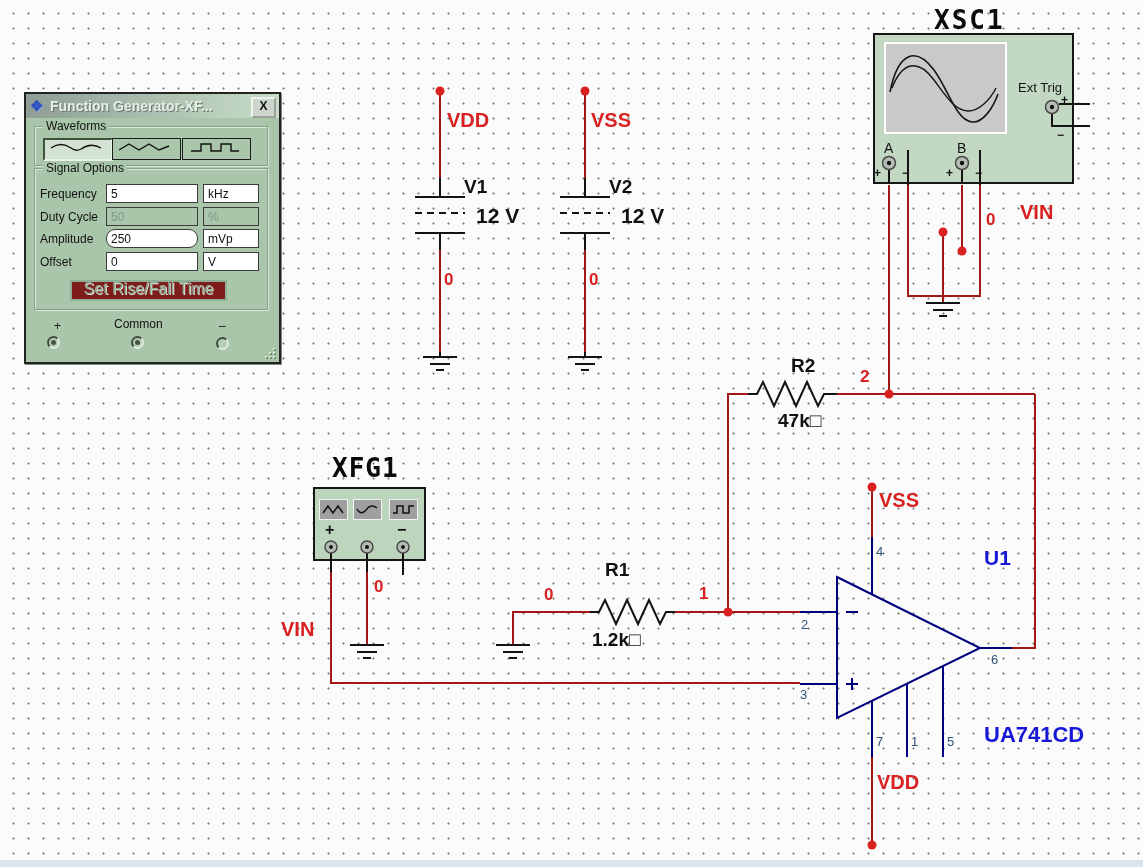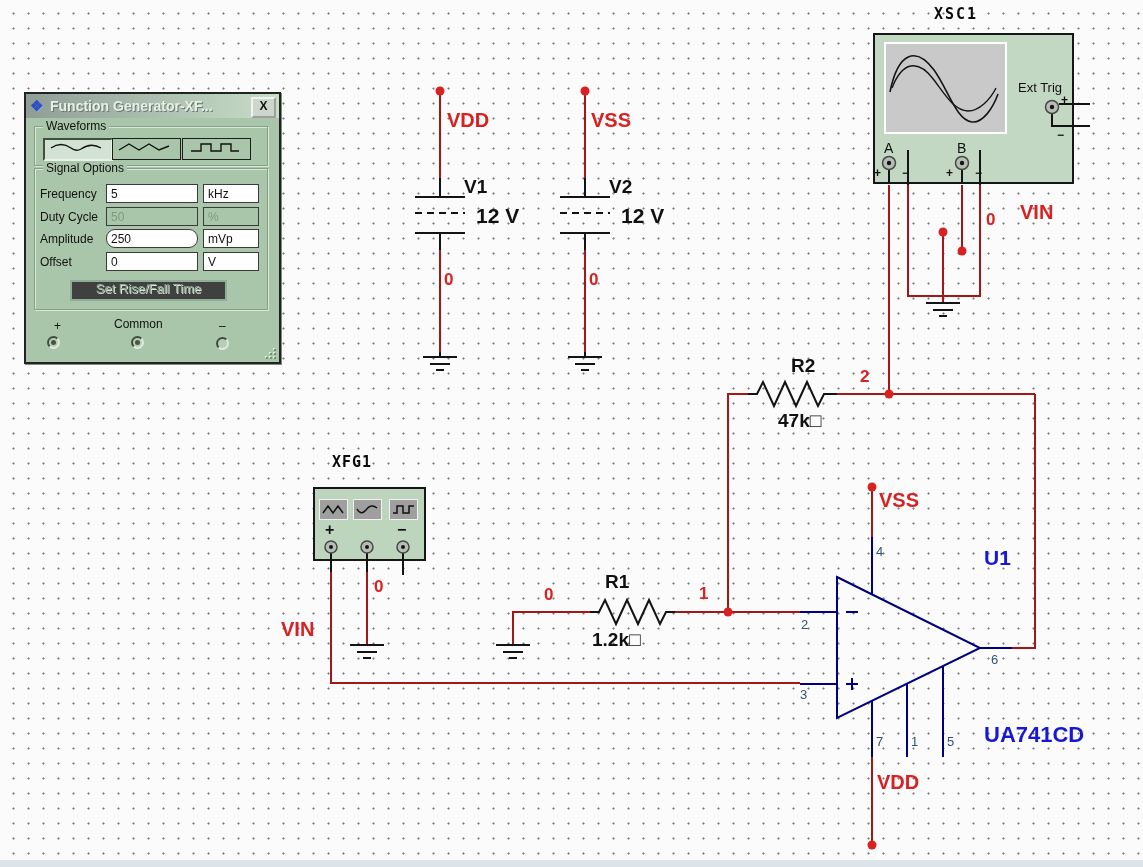--- a/index.html
+++ b/index.html
@@ -18,21 +18,21 @@
   .nv{stroke:#00007f;stroke-width:2;fill:none;}
   .dot{fill:#d92121;stroke:none;}
   .term{fill:#b5bdb5;stroke:#474747;stroke-width:1.5;}
   .termdot{fill:#141414;stroke:none;}
   
   .netbig{color:#d92121;font-weight:bold;font-size:20px;line-height:1;}
   .netnum{color:#d92121;font-weight:bold;font-size:17px;line-height:1;}
   .comp{color:#111;font-weight:bold;font-size:19px;line-height:1;}
   .pinnum{color:#2f5377;font-size:13px;line-height:1;}
   .bluelab{color:#1717d8;font-weight:bold;font-size:21px;line-height:1;}
-  .mono{font-family:"DejaVu Sans Mono",monospace;font-weight:bold;font-size:15px;color:#0a0a0a;line-height:1;}
+  .mono{font-family:"DejaVu Sans Mono",monospace;font-weight:bold;font-size:26px;color:#0a0a0a;line-height:1;}
   .facetxt{color:#111;font-size:13px;line-height:1;}
   .tiny{color:#111;font-size:12px;font-weight:bold;line-height:1;}
   
   .instbox{background:#c3d8c3;border:2px solid #161616;}
   .scope-screen{background:#c9c9c9;border:2px solid #fff;}
   .wavebtn-ic{position:absolute;top:10px;width:27px;height:19px;background:#9f9f9f;border:1px solid #f2f2f2;}
   
   #fg-dialog{left:24px;top:92px;width:253px;height:268px;background:#aac6aa;border:2px solid #222;box-shadow:1px 1px 0 #7d8d7d;}
   #fg-title{left:0;top:0;right:0;height:24px;background:linear-gradient(90deg,#8e9e96,#c8dec8);
      color:#e7efe7;font-weight:bold;font-size:14px;line-height:24px;text-shadow:1px 1px 0 #69796f;
@@ -41,21 +41,21 @@
   #fg-close{right:3px;top:3px;width:21px;height:17px;background:#ccd6cc;border:2px outset #eef4ee;
      font-size:12px;font-weight:bold;color:#111;text-align:center;line-height:14px;cursor:default;}
   .grp{border:1px solid #86a086;box-shadow:1px 1px 0 #d9e7d9,inset 1px 1px 0 #d9e7d9;}
   .grplab{position:absolute;top:-7px;left:8px;background:#aac6aa;padding:0 3px;font-size:12px;color:#111;line-height:12px;}
   .fglabel{font-size:12px;color:#111;line-height:14px;}
   .fgfield{background:#fff;border:1px solid #3a3a3a;font-size:12px;color:#111;padding:2px 0 0 4px;box-sizing:border-box;}
   .fgfield.dis{background:#aac6aa;color:#7d9b85;}
   .wbtn{position:absolute;top:44px;width:67px;height:20px;background:#aac6aa;border:1px solid #1c1c1c;}
   .wbtn.sel{background:#d3e3d3;border:2px solid;border-color:#40503f #e9f2e9 #e9f2e9 #40503f;width:66px;height:19px;}
   #fg-rise{left:44px;top:186px;width:153px;height:17px;border:2px solid;border-color:#dcead
-c #6d806d #6d806d #dceadc;background:#404040;color:#8fae97;font-size:13px;text-align:center;line-height:14px;text-shadow:1px 1px 0 #d5e4d5;}
+c #6d806d #6d806d #dceadc;background:#7f1d1d;color:#8fae97;font-size:16px;text-align:center;line-height:14px;text-shadow:1px 1px 0 #d5e4d5;}
   .fgterm{width:13px;height:13px;border-radius:50%;background:#b7cdb7;border:2px solid;border-color:#3d4d3d #dfeadf #dfeadf #3d4d3d;box-sizing:border-box;}
   .fgterm .inner{position:absolute;left:2px;top:2px;width:5px;height:5px;border-radius:50%;background:#42573f;}
   .fgtermlab{font-size:12px;color:#111;line-height:12px;}
   #fg-grip{right:3px;bottom:3px;width:11px;height:11px;}
   #fg-grip i{position:absolute;width:2px;height:2px;background:#74906f;box-shadow:-1px -1px 0 #e3efe3;}
   #bottom-strip{left:0;top:860px;width:1143px;height:7px;background:#dce3e9;}
 </style>
 </head>
 <body>
 
@@ -190,21 +190,21 @@
   <div class="abs netnum" style="left:374px;top:578px;">0</div>
   <div class="abs netnum" style="left:544px;top:586px;">0</div>
   <div class="abs netnum" style="left:986px;top:211px;">0</div>
   <div class="abs netnum" style="left:699px;top:585px;">1</div>
   <div class="abs netnum" style="left:860px;top:368px;">2</div>
 
   <div class="abs comp" style="left:464px;top:177px;">V1</div>
   <div class="abs comp" style="left:476px;top:205px;font-size:21px;">12 V</div>
   <div class="abs comp" style="left:609px;top:177px;">V2</div>
   <div class="abs comp" style="left:621px;top:205px;font-size:21px;">12 V</div>
-  <div class="abs comp" style="left:605px;top:572px;">R1</div>
+  <div class="abs comp" style="left:605px;top:560px;">R1</div>
   <div class="abs comp" style="left:592px;top:630px;">1.2k□</div>
   <div class="abs comp" style="left:791px;top:356px;">R2</div>
   <div class="abs comp" style="left:778px;top:411px;text-align:right;">47k□</div>
 
   <div class="abs bluelab" style="left:984px;top:547px;">U1</div>
   <div class="abs bluelab" style="left:984px;top:724px;font-size:22px;">UA741CD</div>
 
   <div class="abs pinnum" style="left:801px;top:618px;">2</div>
   <div class="abs pinnum" style="left:800px;top:688px;">3</div>
   <div class="abs pinnum" style="left:876px;top:545px;">4</div>

